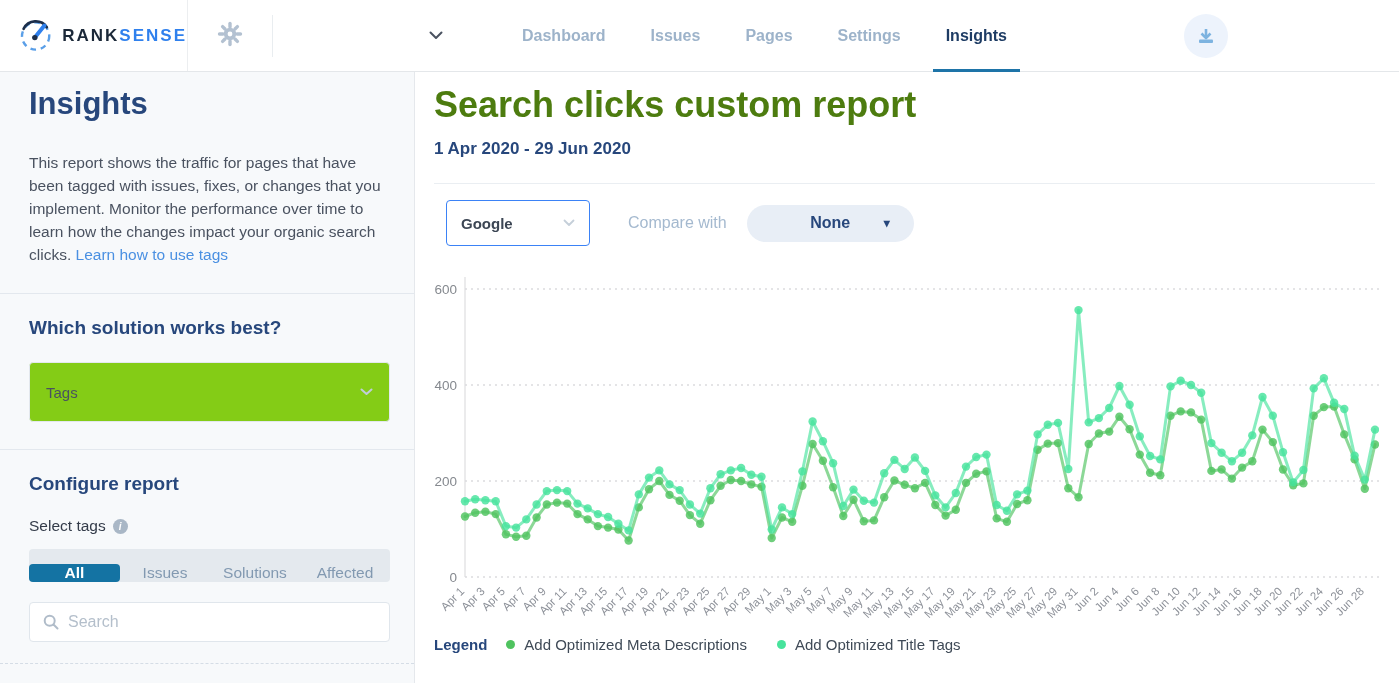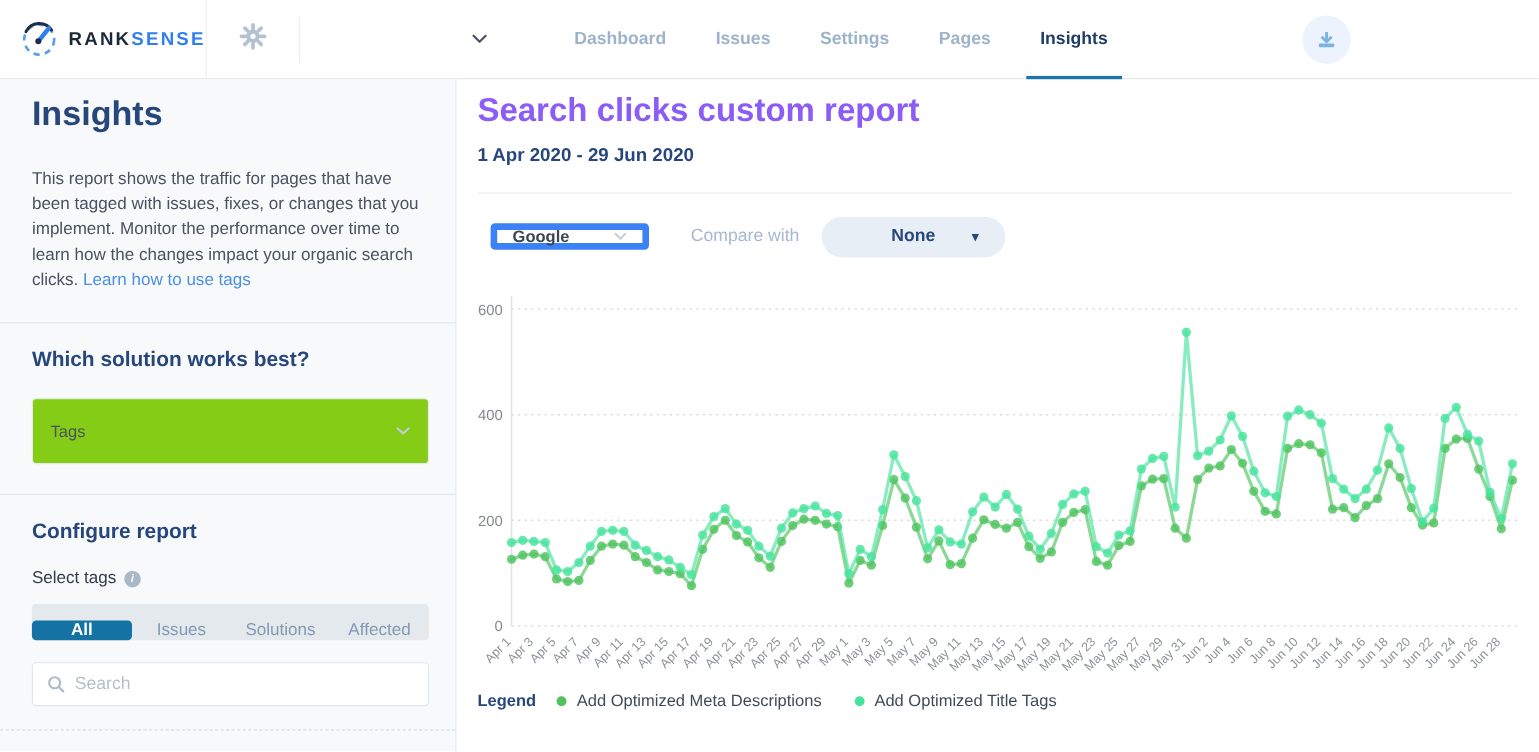--- a/index.html
+++ b/index.html
@@ -52,25 +52,25 @@
   .tag-tab { flex:1; display:flex; align-items:center; justify-content:center;
              font-size:15.5px; color:#8299b1; cursor:pointer; }
   .tag-tab.active { flex:0 0 91px; background:#1473a3; color:#fff; border-radius:4px; font-weight:bold; }
   .search-box { margin-top:20px; height:40px; background:#fff; border:1px solid #e0e6ec;
                 border-radius:4px; display:flex; align-items:center; padding:0 13px; gap:9px; }
   .search-box input { border:none; outline:none; flex:1; font-size:16px; color:#333b49;
                       background:transparent; font-family:"Liberation Sans", sans-serif; }
   .search-box input::placeholder { color:#b4bfcb; }
 
   
-  .main-title { font-size:30px; font-weight:bold; color:#8b5cf6; margin-top:12px; }
+  .main-title { font-size:36px; font-weight:bold; color:#4d7c0f; margin-top:12px; }
   .date-range { margin-top:13px; font-size:17px; font-weight:bold; color:#27477c; }
   .main-divider { border:none; border-top:1px solid #eaeef2; margin:24px 24px 0 0; }
   .controls { margin-top:18px; display:flex; align-items:center; height:42px; padding-left:12px; }
-  .google-select { width:144px; height:24px; background:#fff; border:6px solid #3b82f6;
+  .google-select { width:144px; height:46px; background:#fff; border:1px solid #3b82f6;
                    border-radius:4px; display:flex; align-items:center; justify-content:space-between;
                    padding:0 14px; font-size:15px; font-weight:bold; color:#3c4654; cursor:pointer; }
   .range-group { margin-left:180px; display:flex; height:42px; background:#e0e6eb;
                  border-radius:4px; overflow:hidden; }
   .range-btn { padding:0 16px; display:flex; align-items:center; font-size:15px; font-weight:bold;
                color:#5e87a0; cursor:pointer; }
   .cal-btn { width:49px; background:#1b79b2; display:flex; align-items:center;
              justify-content:center; cursor:pointer; }
   .compare-label { margin-left:38px; font-size:16px; color:#a4b9cf; }
   .none-pill { position:relative; margin-left:20px; width:167px; height:37px; border-radius:19px;
@@ -119,22 +119,22 @@
 
   <div class="site-select">
     <svg width="14" height="9" viewBox="0 0 14 9">
       <polyline points="1.5,1.5 7,7 12.5,1.5" fill="none" stroke="#4a5260" stroke-width="2" stroke-linecap="round" stroke-linejoin="round"></polyline>
     </svg>
   </div>
 
   <div class="topnav">
     <div class="nav-item">Dashboard</div>
     <div class="nav-item">Issues</div>
+    <div class="nav-item">Pages</div>
     <div class="nav-item">Settings</div>
-    <div class="nav-item">Pages</div>
     <div class="nav-item active">Insights</div>
   </div>
 
   <div class="download-btn">
     <svg width="18" height="18" viewBox="0 0 18 18">
       <line x1="9" y1="2" x2="9" y2="10" stroke="#7db3e0" stroke-width="2.6"></line>
       <polyline points="4.5,6.5 9,11 13.5,6.5" fill="none" stroke="#7db3e0" stroke-width="2.6" stroke-linejoin="round"></polyline>
       <rect x="2" y="12.5" width="14" height="3.5" rx="1" fill="#7db3e0"></rect>
     </svg>
   </div>

